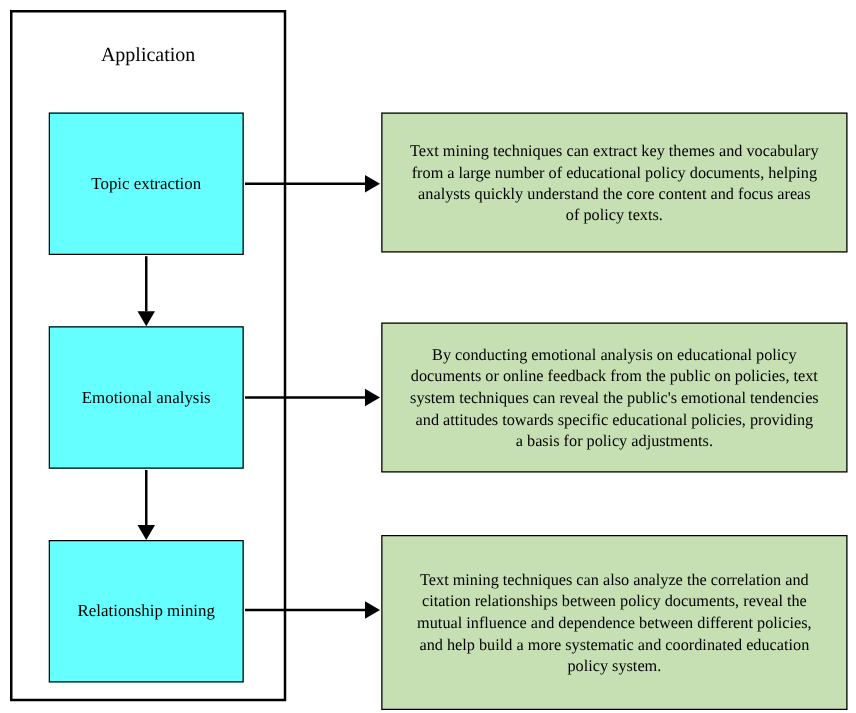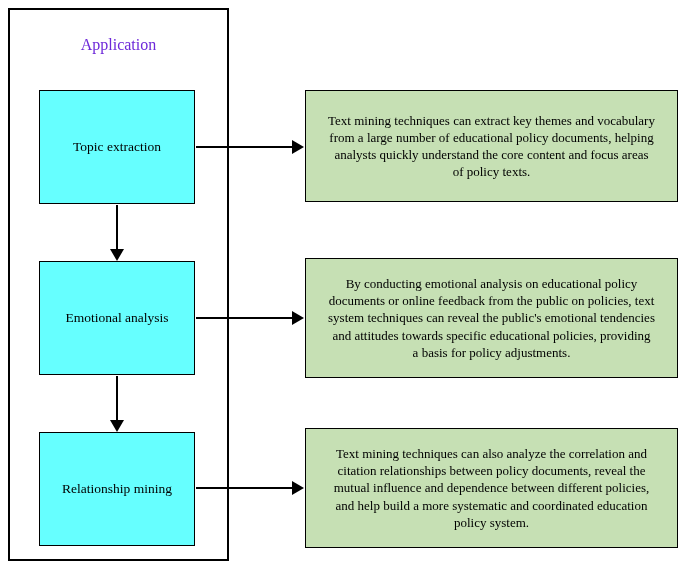--- a/index.html
+++ b/index.html
@@ -24,21 +24,21 @@
     border: 2px solid #000000;
     background: #ffffff;
   }
   .frame-title {
     position: absolute;
     left: 8px;
     top: 36px;
     width: 221px;
     text-align: center;
     font-size: 16px;
-    color: #6d28d9;
+    color: #000000;
   }
   .step-box {
     position: absolute;
     left: 39px;
     width: 156px;
     height: 114px;
     background: #66ffff;
     border: 1.5px solid #000000;
     display: flex;
     align-items: center;
@@ -60,21 +60,21 @@
     display: flex;
     align-items: center;
     justify-content: center;
     text-align: center;
     font-size: 13px;
     line-height: 1.32;
     padding: 5px 22px;
   }
   .desc-1 { top: 90px;  height: 112px; }
   .desc-2 { top: 258px; height: 120px; }
-  .desc-3 { top: 428px; height: 120px; }
+  .desc-3 { top: 428px; height: 140px; }
 
   
   .arrow-down {
     position: absolute;
     width: 14px;
   }
   .arrow-down .shaft {
     position: absolute;
     left: 6px;
     top: 0;

